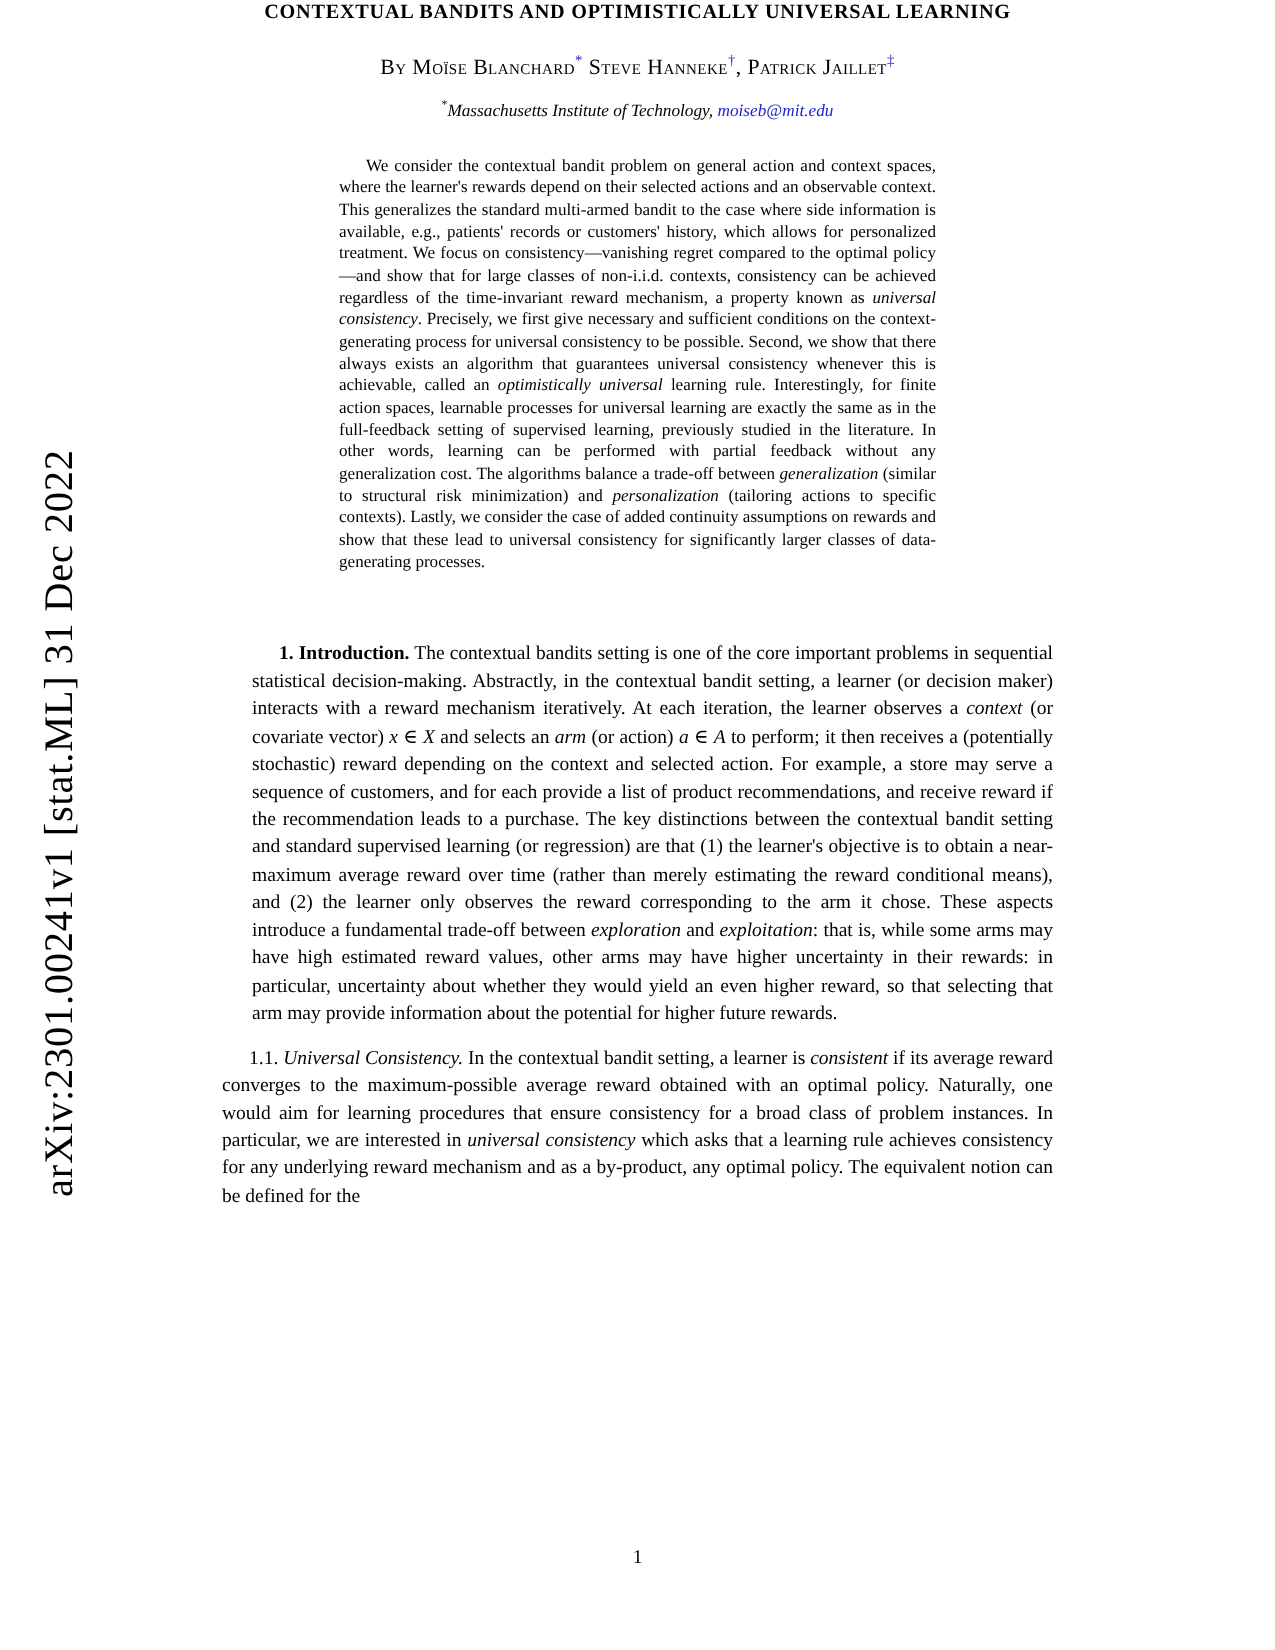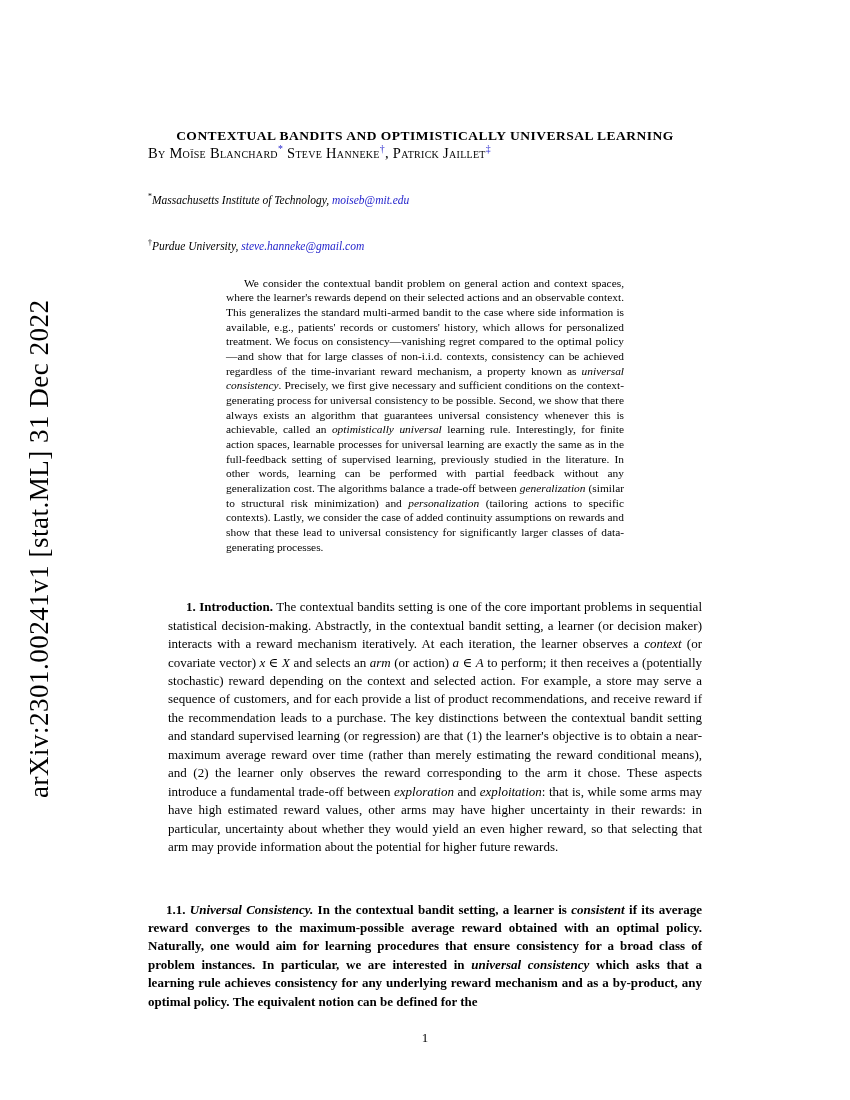--- a/index.html
+++ b/index.html
@@ -18,63 +18,64 @@
     transform-origin:0 0;
     transform:rotate(-90deg);
     white-space:nowrap;
     font-size:27px;
     letter-spacing:0.5px;
     color:#000;
   }
 
   .content {
     position:absolute;
-    left:148px; top:14px;
+    left:148px; top:0;
     width:554px;
-    padding-top:114px;
   }
 
   .title {
     font-size:13.5px;
     font-weight:bold;
     text-align:center;
     letter-spacing:0.5px;
     line-height:1.25;
   }
 
   .authors {
-    text-align:left;
+    margin-top:20px;
+    text-align:center;
     font-size:14.5px;
     font-variant:small-caps;
     letter-spacing:0.3px;
   }
 
   .affil {
-    margin-top:31px;
+    margin-top:13px;
+    text-align:center;
     font-size:11.5px;
     line-height:1.3;
   }
 
   .abstract {
     margin:22px auto 0 auto;
     width:398px;
     font-size:11.4px;
     line-height:1.285;
     text-align:justify;
     text-indent:18px;
   }
 
   .para {
     font-size:13px;
     line-height:1.42;
     text-align:justify;
     text-indent:18px;
   }
   .sec-intro { margin-top:44px;margin-left:20px; }
-  .sec-sub   { margin-top:44px;font-weight:bold; }
+  .sec-sub   { margin-top:11px; }
 
   .page-number {
     position:absolute;
     left:0; right:0;
     top:1030px;
     text-align:center;
     font-size:13px;
   }
 
   
@@ -94,21 +95,20 @@
   </div>
 
   <div class="content">
 
     <h1 class="title">CONTEXTUAL BANDITS AND OPTIMISTICALLY UNIVERSAL LEARNING</h1>
 
     <div class="authors"><span>By Moïse Blanchard</span><span class="sup link">*</span><span> Steve Hanneke</span><span class="sup link">†</span><span>, Patrick Jaillet</span><span class="sup link">‡</span></div>
 
     <div class="affil"><span class="sup">*</span><span class="it">Massachusetts Institute of Technology, </span><span class="it link">moiseb@mit.edu</span></div>
 
-    <div class="affil"><span class="sup">†</span><span class="it">Purdue University, </span><span class="it link">steve.hanneke@gmail.com</span></div>
 
 
     <div class="abstract"><span>We consider the contextual bandit problem on general action and context spaces, where the learner's rewards depend on their selected actions and an observable context. This generalizes the standard multi-armed bandit to the case where side information is available, e.g., patients' records or customers' history, which allows for personalized treatment. We focus on consistency—vanishing regret compared to the optimal policy—and show that for large classes of non-i.i.d. contexts, consistency can be achieved regardless of the time-invariant reward mechanism, a property known as </span><span class="it">universal consistency</span><span>. Precisely, we first give necessary and sufficient conditions on the context-generating process for universal consistency to be possible. Second, we show that there always exists an algorithm that guarantees universal consistency whenever this is achievable, called an </span><span class="it">optimistically universal</span><span> learning rule. Interestingly, for finite action spaces, learnable processes for universal learning are exactly the same as in the full-feedback setting of supervised learning, previously studied in the literature. In other words, learning can be performed with partial feedback without any generalization cost. The algorithms balance a trade-off between </span><span class="it">generalization</span><span> (similar to structural risk minimization) and </span><span class="it">personalization</span><span> (tailoring actions to specific contexts). Lastly, we consider the case of added continuity assumptions on rewards and show that these lead to universal consistency for significantly larger classes of data-generating processes.</span></div>
 
     <p class="para sec-intro"><span class="bf">1. Introduction.</span><span> The contextual bandits setting is one of the core important problems in sequential statistical decision-making. Abstractly, in the contextual bandit setting, a learner (or decision maker) interacts with a reward mechanism iteratively. At each iteration, the learner observes a </span><span class="it">context</span><span> (or covariate vector) </span><span class="it">x</span><span> ∈ </span><span class="cal">X</span><span> and selects an </span><span class="it">arm</span><span> (or action) </span><span class="it">a</span><span> ∈ </span><span class="cal">A</span><span> to perform; it then receives a (potentially stochastic) reward depending on the context and selected action. For example, a store may serve a sequence of customers, and for each provide a list of product recommendations, and receive reward if the recommendation leads to a purchase. The key distinctions between the contextual bandit setting and standard supervised learning (or regression) are that (1) the learner's objective is to obtain a near-maximum average reward over time (rather than merely estimating the reward conditional means), and (2) the learner only observes the reward corresponding to the arm it chose. These aspects introduce a fundamental trade-off between </span><span class="it">exploration</span><span> and </span><span class="it">exploitation</span><span>: that is, while some arms may have high estimated reward values, other arms may have higher uncertainty in their rewards: in particular, uncertainty about whether they would yield an even higher reward, so that selecting that arm may provide information about the potential for higher future rewards.</span></p>
 
     <p class="para sec-sub"><span>1.1. </span><span class="it">Universal Consistency.</span><span> In the contextual bandit setting, a learner is </span><span class="it">consistent</span><span> if its average reward converges to the maximum-possible average reward obtained with an optimal policy. Naturally, one would aim for learning procedures that ensure consistency for a broad class of problem instances. In particular, we are interested in </span><span class="it">universal consistency</span><span> which asks that a learning rule achieves consistency for any underlying reward mechanism and as a by-product, any optimal policy. The equivalent notion can be defined for the</span></p>
 
   </div>
 

